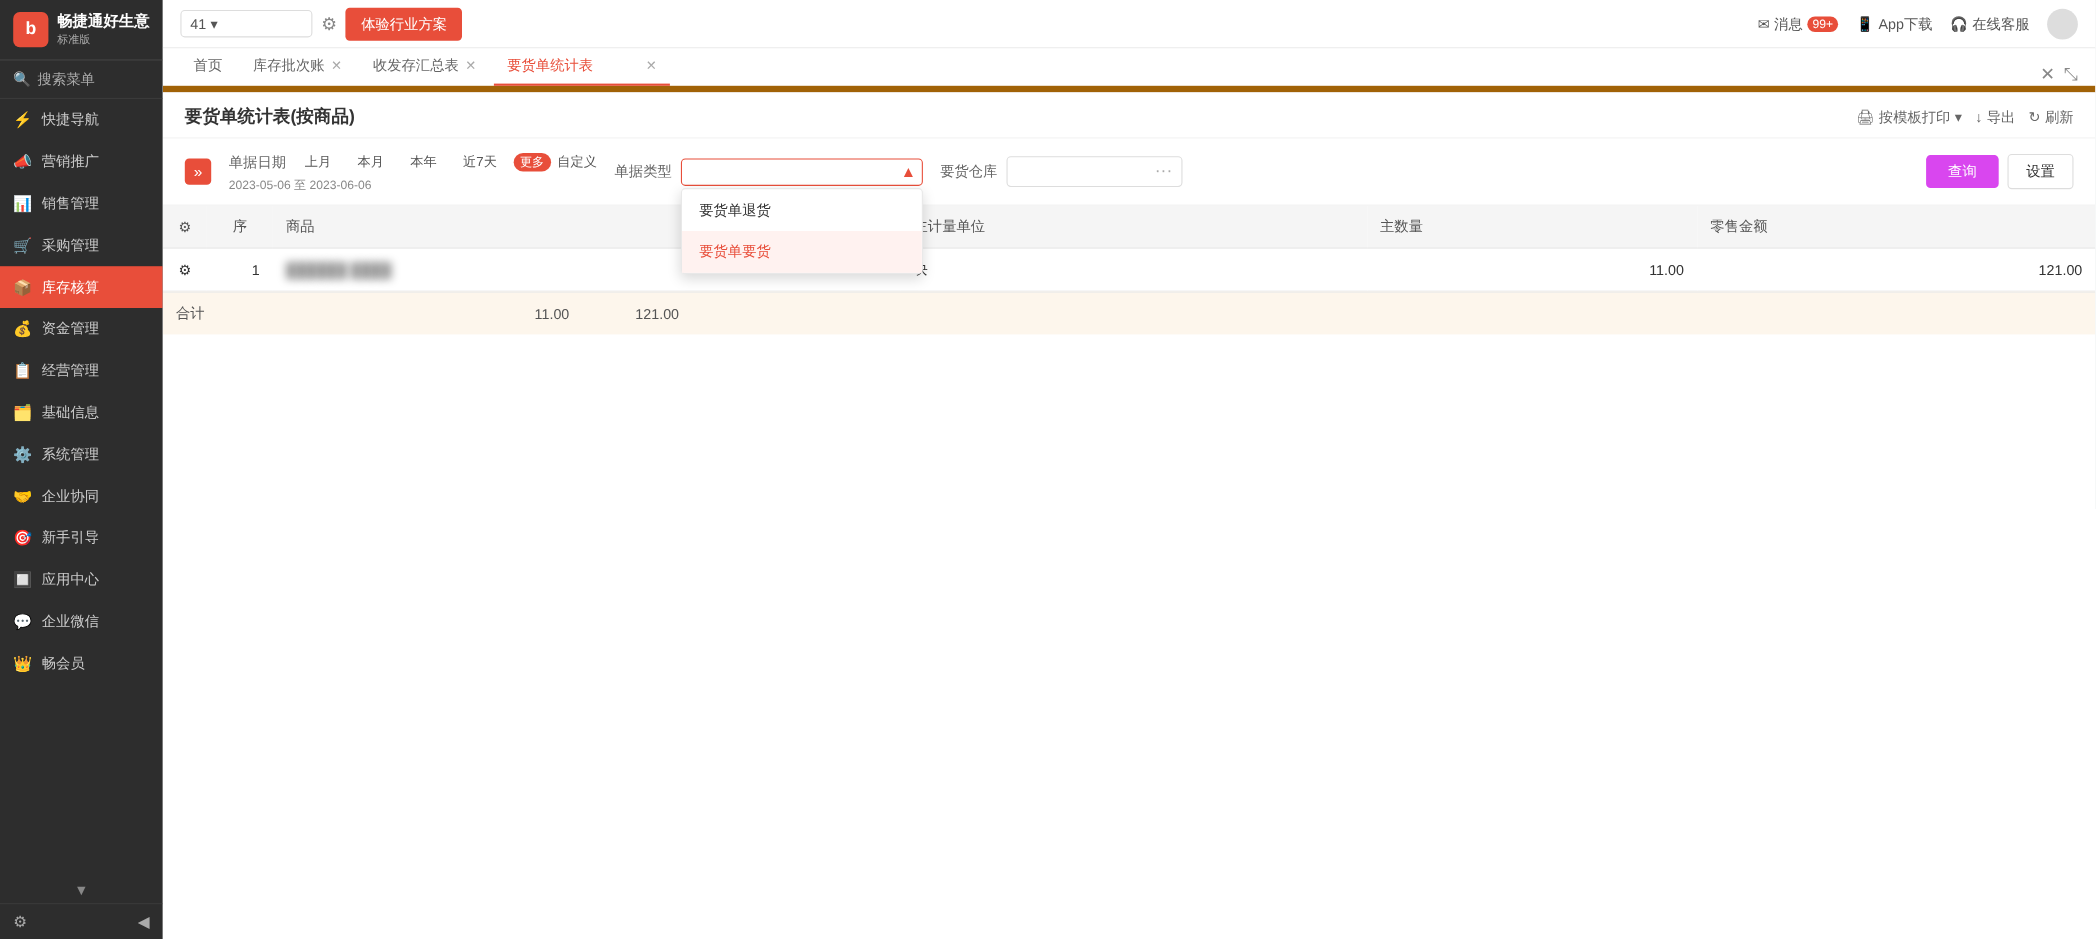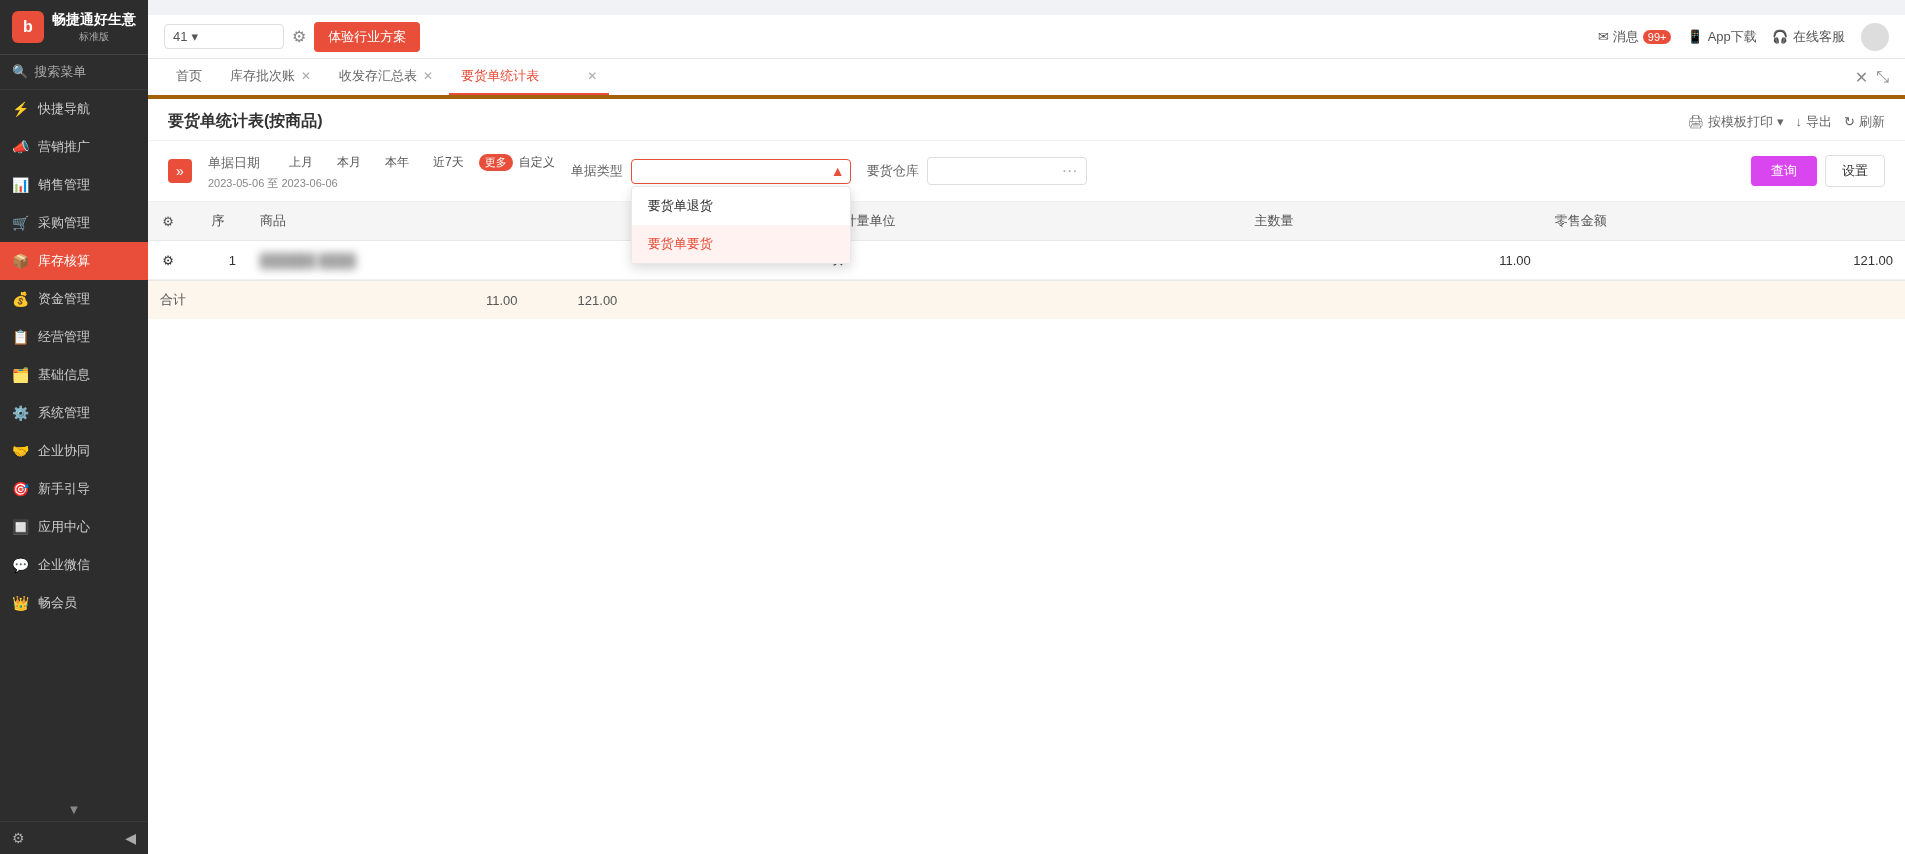--- a/index.html
+++ b/index.html
@@ -31,21 +31,20 @@
       align-items: center;
       justify-content: center;
       color: white;
       font-weight: bold;
       font-size: 16px;
     }
     .sidebar-logo .logo-text {
       color: #fff;
       font-size: 12px;
       line-height: 1.4;
-      text-align: center;
     }
     .sidebar-logo .logo-text .main { font-size: 14px; font-weight: bold; }
     .sidebar-logo .logo-text .sub { font-size: 10px; color: #aaa; }
     .sidebar-search {
       display: flex;
       align-items: center;
       padding: 8px 12px;
       gap: 6px;
       color: #aaa;
       cursor: pointer;
@@ -81,21 +80,20 @@
     }
     .sidebar-footer .footer-icon { color: #aaa; cursor: pointer; font-size: 14px; }
 
     
     .main-area {
       flex: 1;
       display: flex;
       flex-direction: column;
       background: #f5f5f5;
       overflow: hidden;
-      margin-top: 15px;
     }
 
     
     .topbar {
       background: #fff;
       height: 44px;
       display: flex;
       align-items: center;
       padding: 0 16px;
       gap: 12px;
@@ -155,23 +153,23 @@
       width: 28px;
       height: 28px;
       background: #ddd;
       border-radius: 50%;
     }
 
     
     .tabs-bar {
       background: #fff;
       display: flex;
-      align-items: center;
+      align-items: flex-end;
       padding: 0 16px;
-      border-bottom: 4px solid #a16207;
+      border-bottom: 6px solid #a16207;
       height: 40px;
       gap: 4px;
       flex-shrink: 0;
     }
     .tab {
       display: flex;
       align-items: center;
       padding: 0 12px;
       height: 100%;
       font-size: 13px;
@@ -253,21 +251,21 @@
       display: flex;
       align-items: center;
       justify-content: center;
       color: #fff;
       cursor: pointer;
       font-size: 14px;
     }
     .filter-group {
       display: flex;
       align-items: center;
-      gap: 20px;
+      gap: 8px;
     }
     .filter-label { color: #666; font-size: 13px; white-space: nowrap; }
     .date-shortcuts {
       display: flex;
       align-items: center;
       gap: 6px;
     }
     .date-btn {
       padding: 2px 8px;
       border-radius: 3px;

